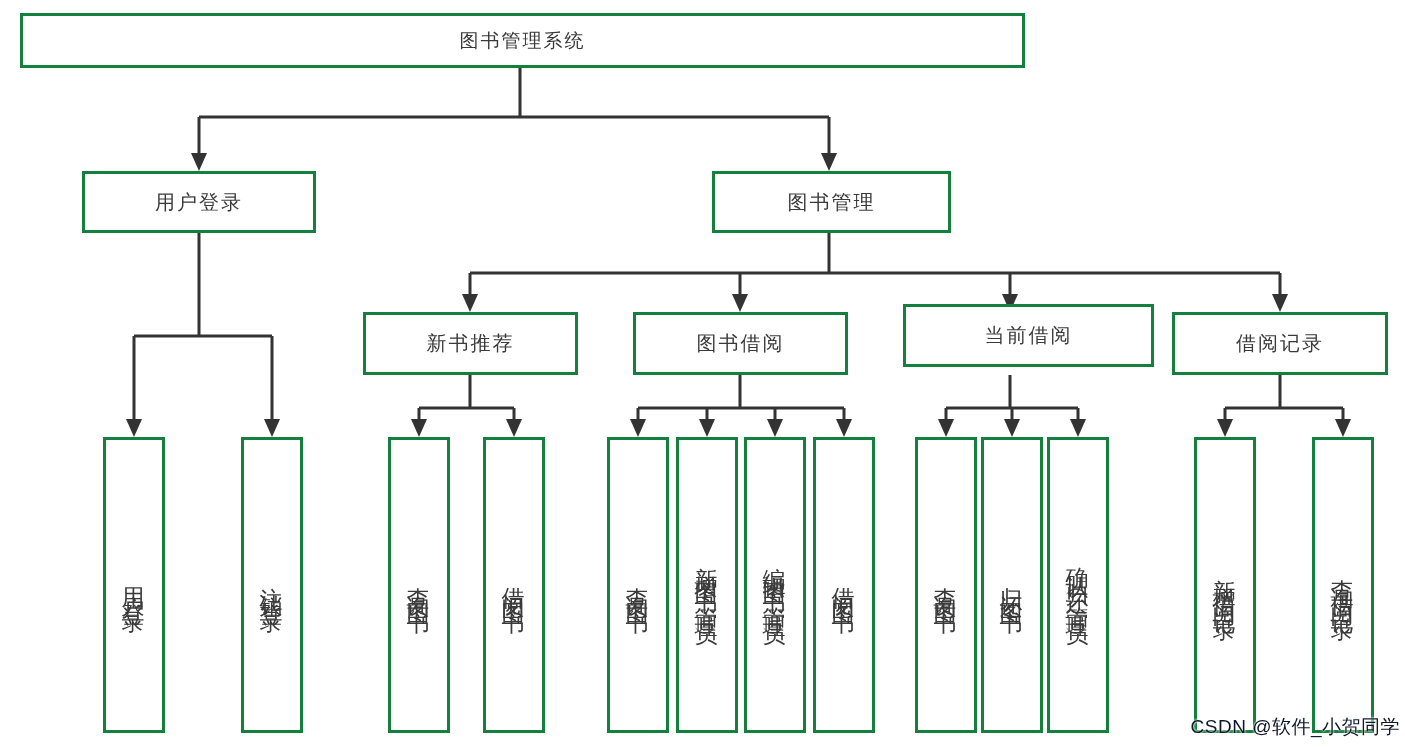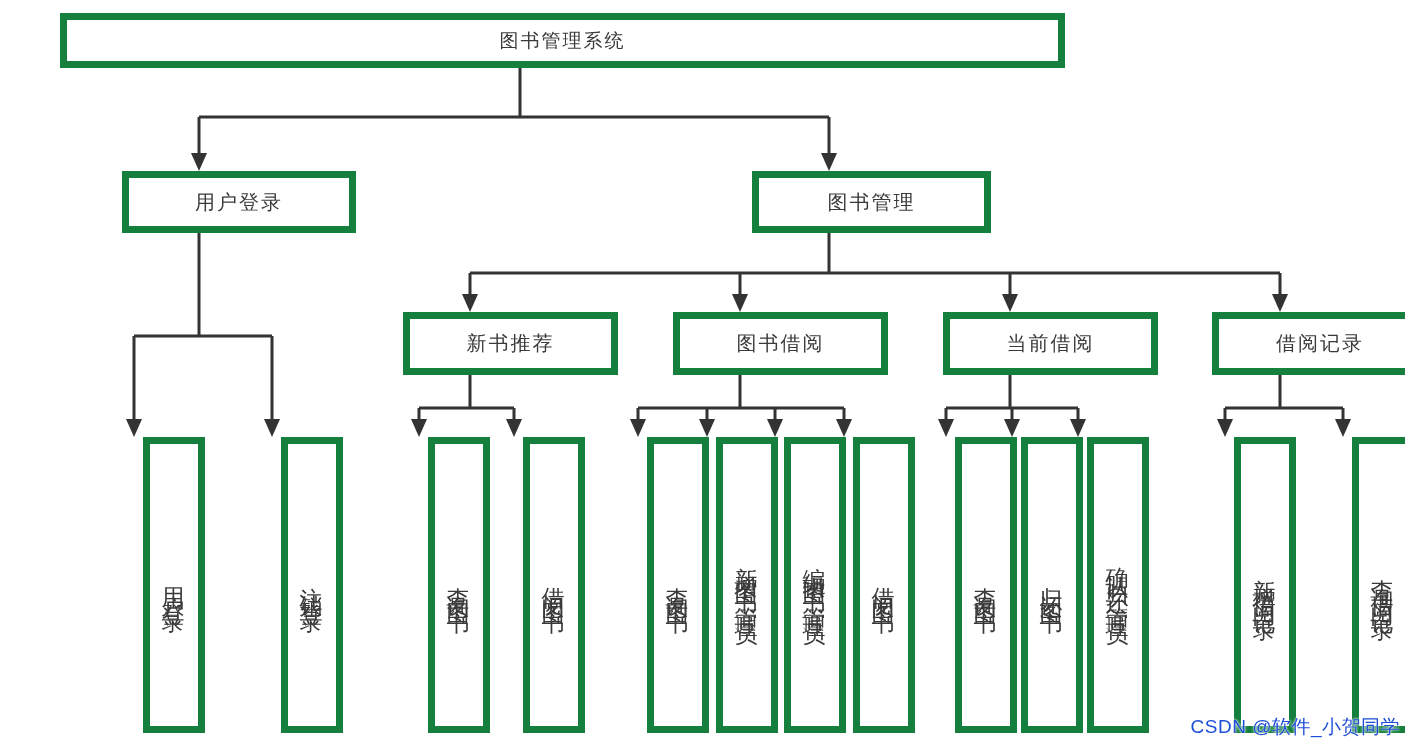--- a/index.html
+++ b/index.html
@@ -12,27 +12,26 @@
     overflow: hidden;
   }
   #connectors {
     position: absolute;
     left: 0; top: 0;
     width: 1405px; height: 747px;
   }
   .node {
     position: absolute;
     box-sizing: border-box;
-    border: 7px solid #15803d;
+    border: 3px solid #15803d;
     background: #ffffff;
     display: flex;
     align-items: center;
     justify-content: center;
     color: #3a3a3a;
-    margin-left: 40px;
   }
   .hnode { font-size: 20px; letter-spacing: 2px; }
   .root  { font-size: 19px; }
   .leaf  { width: 62px; top: 437px; height: 296px; }
   .leaf .vtext {
     writing-mode: vertical-rl;
     text-orientation: mixed;
     font-size: 23px;
     letter-spacing: 8px;
     color: #3a3a3a;
@@ -82,21 +81,21 @@
       <path d="M1335 419 L1351 419 L1343 437 Z" fill="#333333"></path>
     </svg>
 
   <div class="node hnode root" style="left:20px;top:13px;width:1005px;height:55px">图书管理系统</div>
 
   <div class="node hnode" style="left:82px;top:171px;width:234px;height:62px">用户登录</div>
   <div class="node hnode" style="left:712px;top:171px;width:239px;height:62px">图书管理</div>
 
   <div class="node hnode" style="left:363px;top:312px;width:215px;height:63px">新书推荐</div>
   <div class="node hnode" style="left:633px;top:312px;width:215px;height:63px">图书借阅</div>
-  <div class="node hnode" style="left:903px;top:312px;width:215px;height:63px">当前借阅</div>
+  <div class="node hnode" style="left:903px;top:304px;width:251px;height:63px">当前借阅</div>
   <div class="node hnode" style="left:1172px;top:312px;width:216px;height:63px">借阅记录</div>
 
   <div class="node leaf" style="left:103px">
     <span class="vtext">用户登录</span>
   </div>
   <div class="node leaf" style="left:241px">
     <span class="vtext">注销登录</span>
   </div>
 
   <div class="node leaf" style="left:388px">
@@ -129,15 +128,15 @@
     <span class="vtext">确认归还（管理员）</span>
   </div>
 
   <div class="node leaf" style="left:1194px">
     <span class="vtext">新增借阅记录</span>
   </div>
   <div class="node leaf" style="left:1312px">
     <span class="vtext">查询借阅记录</span>
   </div>
 
-  <div class="watermark" style="color: #1d4ed8;">CSDN @软件_小贺同学</div>
+  <div class="watermark" style="color: #0f172a;">CSDN @软件_小贺同学</div>
 
 </div>
 
 </body></html>

